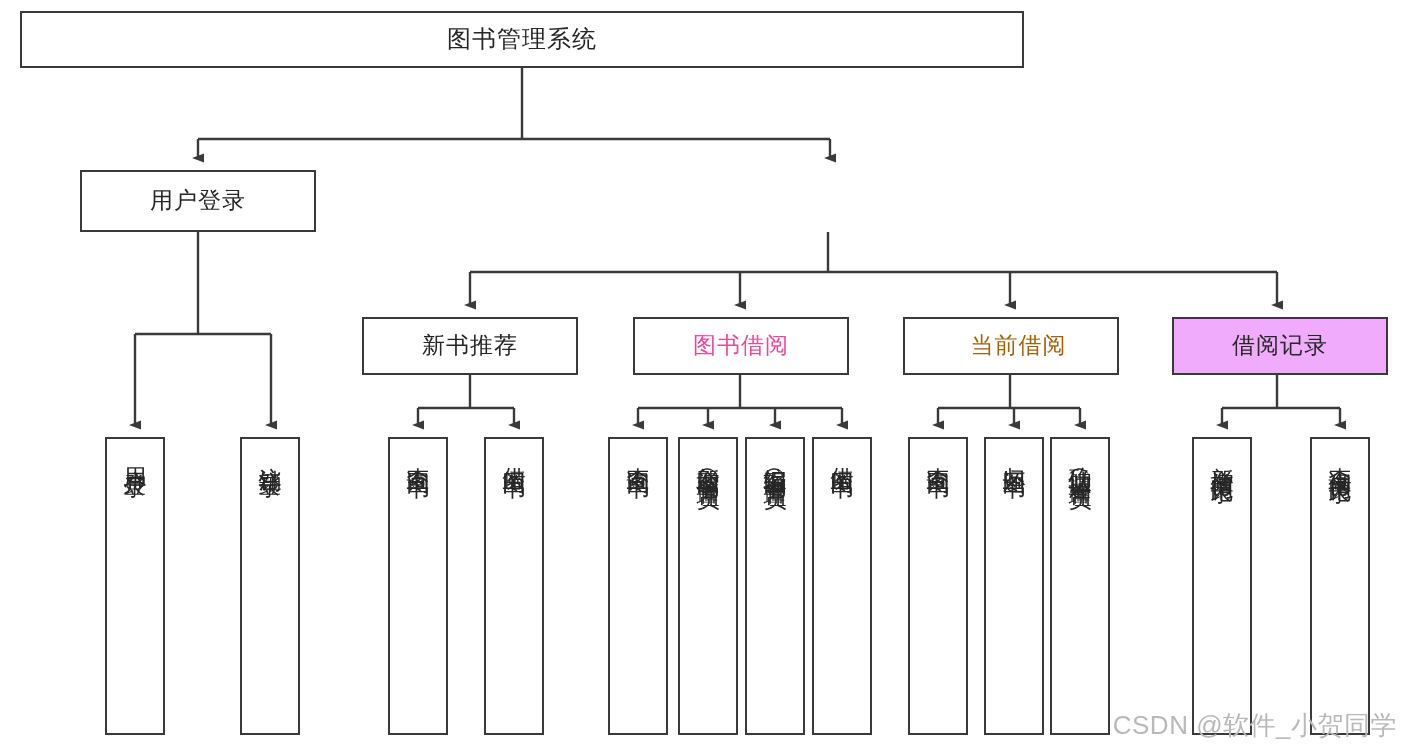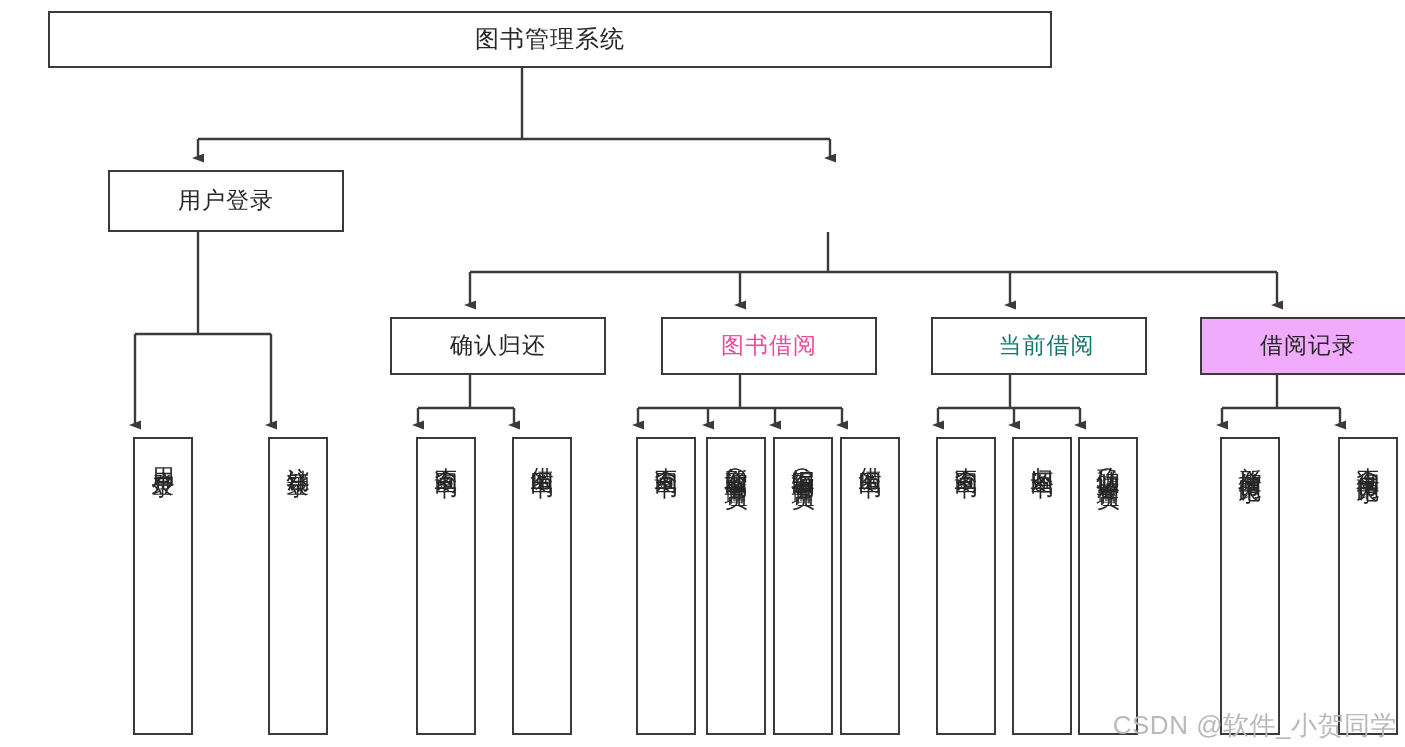--- a/index.html
+++ b/index.html
@@ -28,21 +28,20 @@
   }
   .node {
     position: absolute;
     box-sizing: border-box;
     background: #ffffff;
     border: 2px solid #3a3a3a;
     display: flex;
     align-items: center;
     justify-content: center;
     color: #262626;
-    margin-left: 28px;
   }
   .node .label {
     display: block;
     text-align: center;
     line-height: 1.18;
     white-space: nowrap;
   }
   .node.horiz .label {
     font-size: 23px;
     letter-spacing: 1px;
@@ -129,26 +128,26 @@
 
   <div class="node horiz root" id="n-root" style="left: 20px; top: 11px; width: 1004px; height: 57px; border-color: rgb(58, 58, 58); color: rgb(38, 38, 38); background: rgb(255, 255, 255);">
     <span class="label">图书管理系统</span>
   </div>
 
   <div class="node horiz" id="n-l1-0" style="left: 80px; top: 170px; width: 236px; height: 62px; border-color: rgb(58, 58, 58); color: rgb(38, 38, 38); background: rgb(255, 255, 255);">
     <span class="label">用户登录</span>
   </div>
 
   <div class="node horiz" id="n-l2-0" style="left: 362px; top: 317px; width: 216px; height: 58px; border-color: rgb(58, 58, 58); color: rgb(38, 38, 38); background: rgb(255, 255, 255);">
-    <span class="label">确认归还</span>
+    <span class="label">新书推荐</span>
   </div>
   <div class="node horiz" id="n-l2-1" style="left: 633px; top: 317px; width: 216px; height: 58px; border-color: rgb(58, 58, 58); color: #ec4899; background: rgb(255, 255, 255);">
     <span class="label">图书借阅</span>
   </div>
-  <div class="node horiz" id="n-l2-2" style="left: 903px; top: 317px; width: 216px; height: 58px; border-color: rgb(58, 58, 58); color: #0f766e; background: rgb(255, 255, 255); padding-left: 15px;">
+  <div class="node horiz" id="n-l2-2" style="left: 903px; top: 317px; width: 216px; height: 58px; border-color: rgb(58, 58, 58); color: #a16207; background: rgb(255, 255, 255); padding-left: 15px;">
     <span class="label">当前借阅</span>
   </div>
   <div class="node horiz" id="n-l2-3" style="left: 1172px; top: 317px; width: 216px; height: 58px; border-color: rgb(58, 58, 58); color: rgb(38, 38, 38); background: #f0abfc;">
     <span class="label">借阅记录</span>
   </div>
 
   <div class="node vert" id="n-lf-0" style="left: 105px; top: 437px; width: 60px; height: 298px; border-color: rgb(58, 58, 58); color: rgb(38, 38, 38); background: rgb(255, 255, 255);">
     <span class="label">用户登录</span>
   </div>
   <div class="node vert" id="n-lf-1" style="left: 240px; top: 437px; width: 60px; height: 298px; border-color: rgb(58, 58, 58); color: rgb(38, 38, 38); background: rgb(255, 255, 255);">

